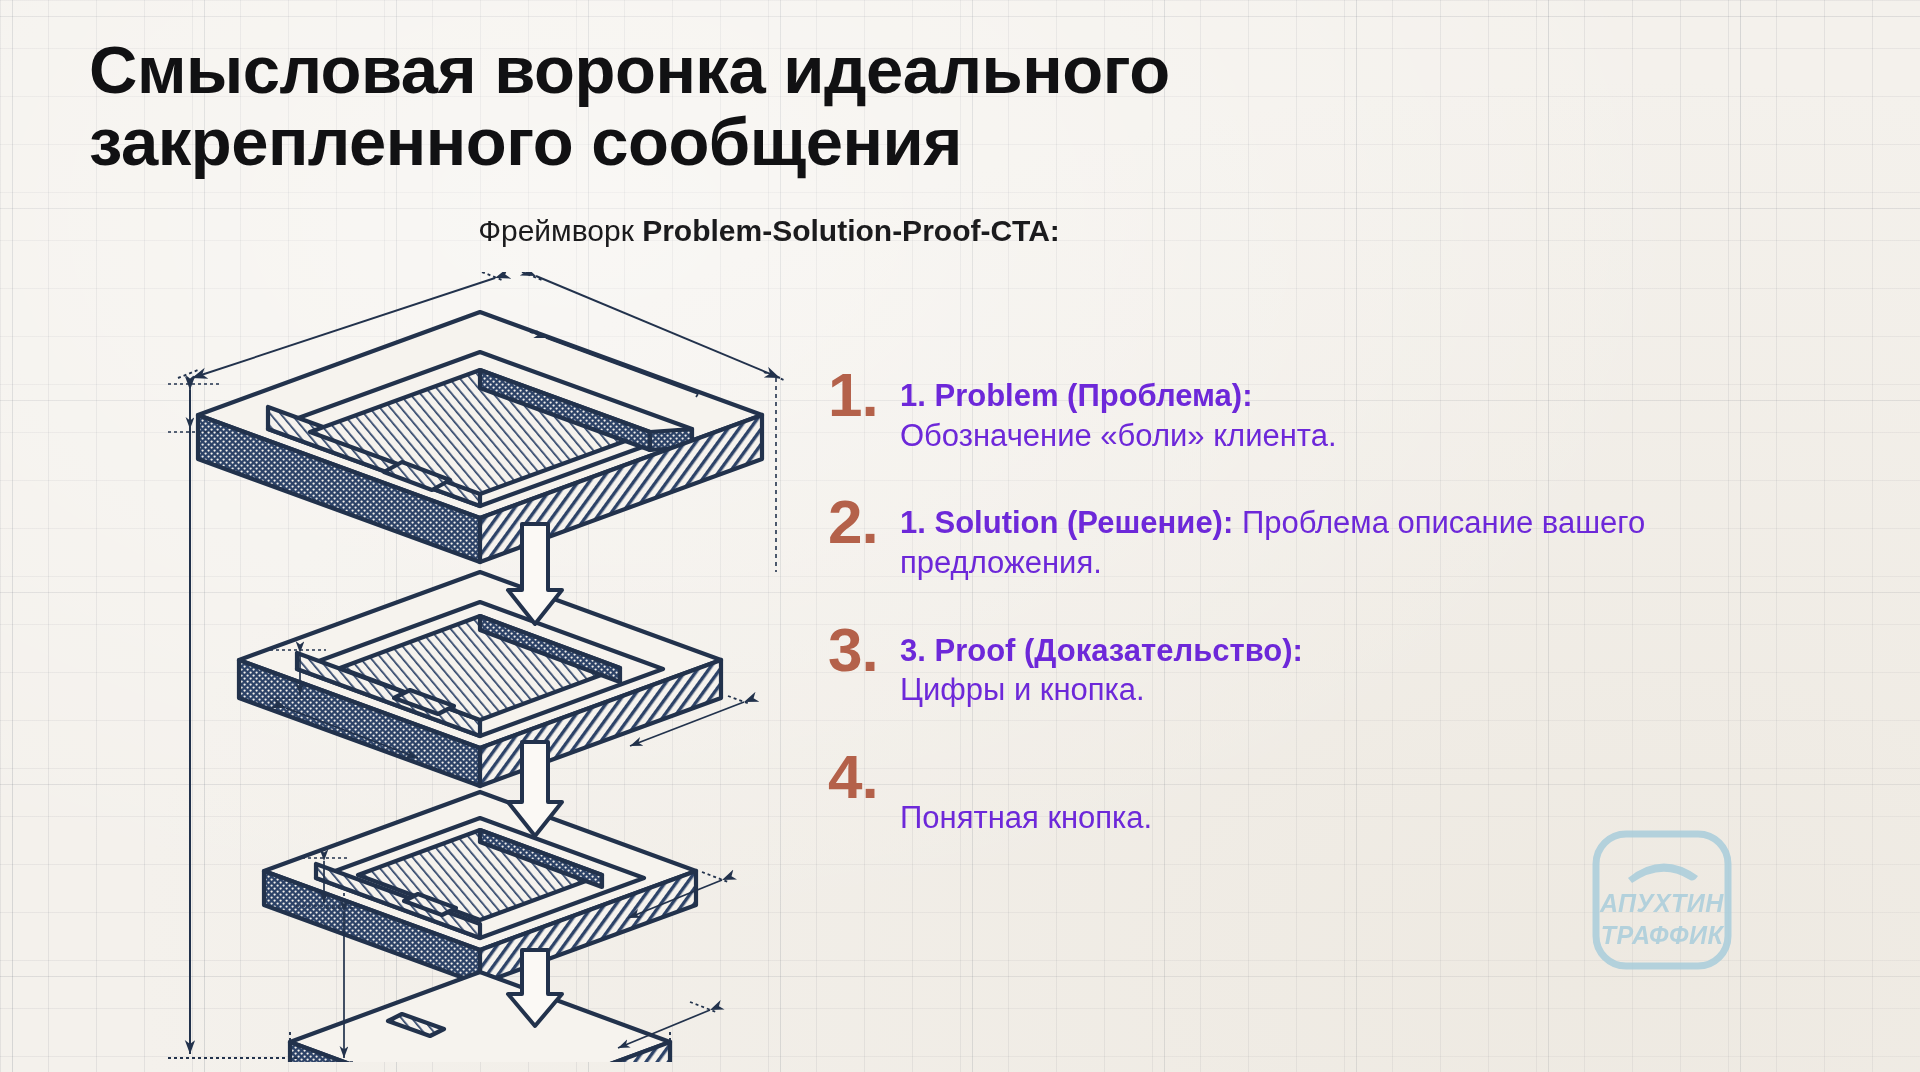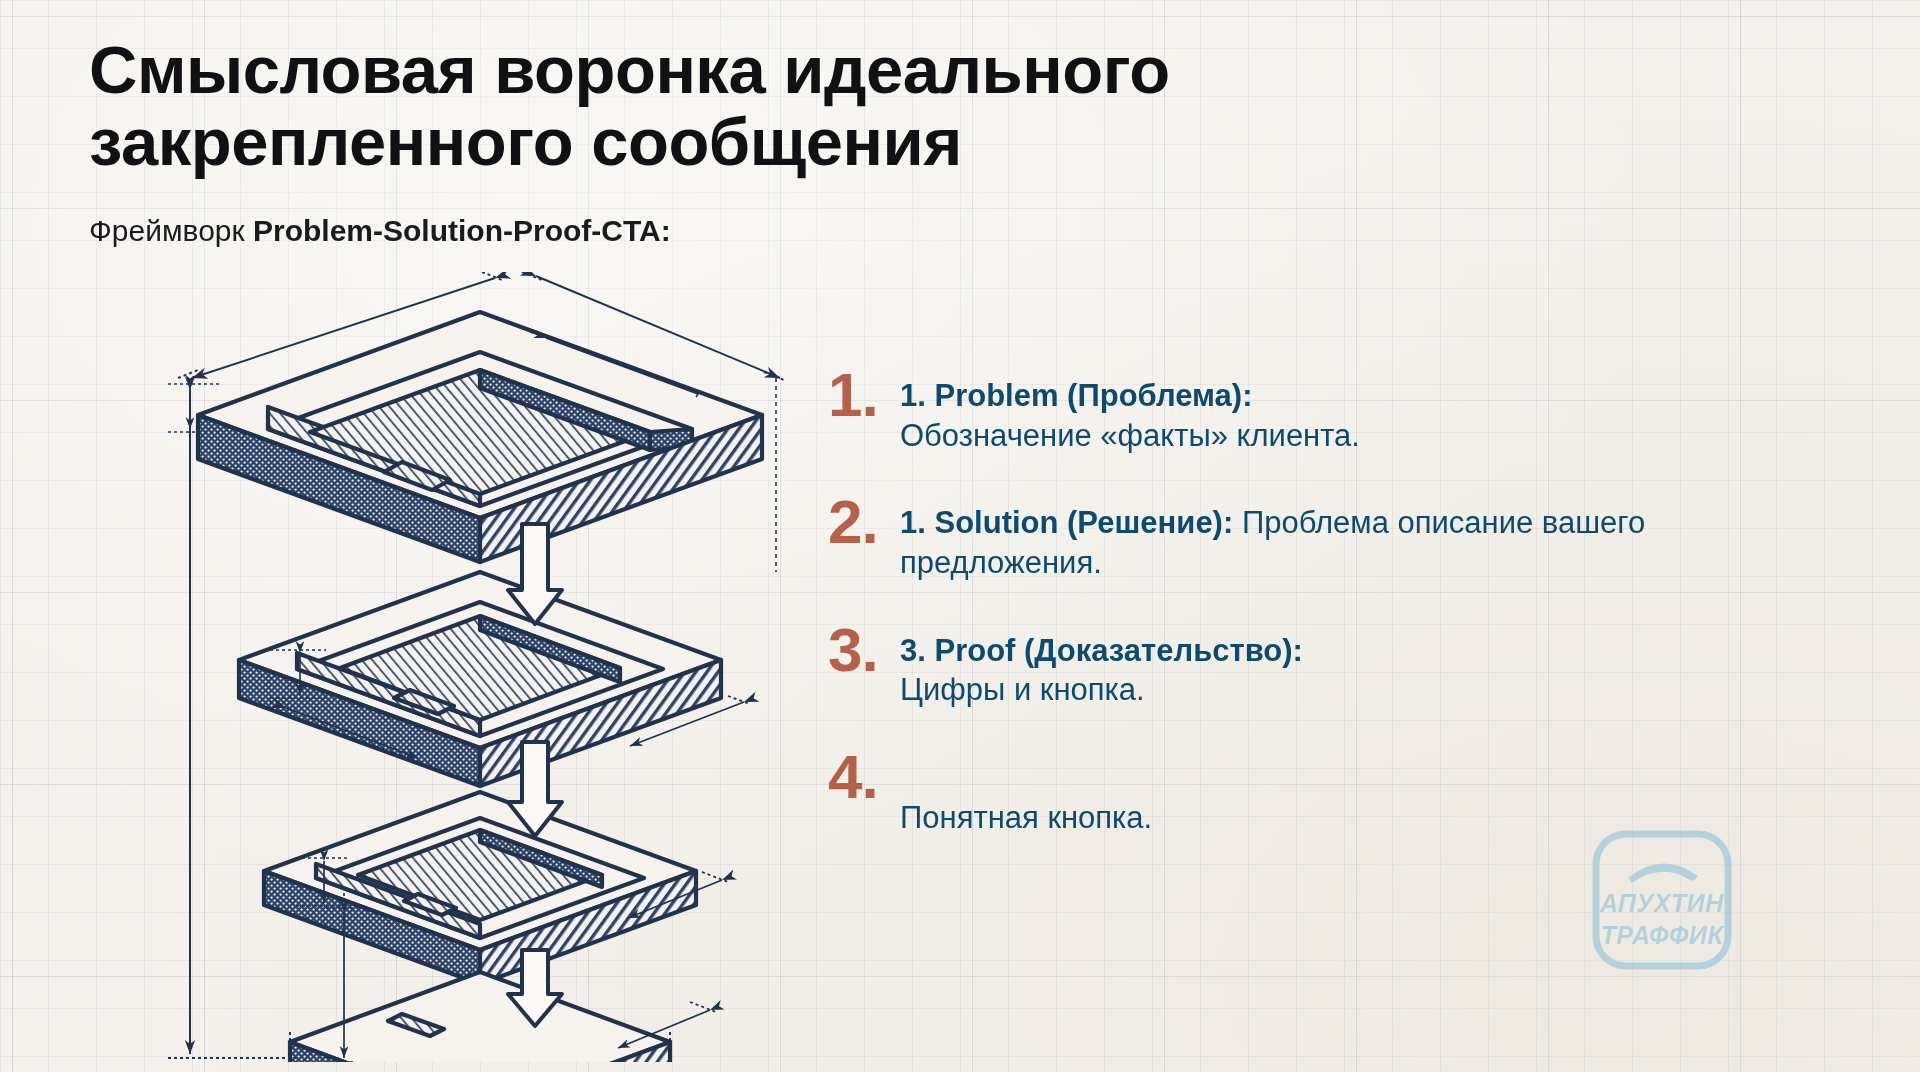--- a/index.html
+++ b/index.html
@@ -60,20 +60,21 @@
     color: #111113;
     font-family: "Liberation Sans", "DejaVu Sans", sans-serif;
     white-space: pre-line;
   }
   .subtitle {
     margin: 34px 0 0 0;
     font-size: 30px;
     line-height: 1.2;
     color: #1b1b1d;
     font-weight: 400;
+    text-align: center;
   }
   .subtitle .strong { font-weight: 700; }
 
   
   .diagram {
     position: absolute;
     left: 150px;
     top: 272px;
     width: 700px;
     height: 790px;
@@ -100,21 +101,21 @@
     line-height: 0.92;
     font-weight: 700;
     color: #b4614a;
     letter-spacing: -1px;
     margin-top: -6px;
   }
   .step-body {
     flex: 1 1 auto;
     font-size: 31px;
     line-height: 1.28;
-    color: #0c4a6e;
+    color: #6d28d9;
     padding-top: 4px;
   }
   .step-body .lead {
     font-weight: 700;
   }
   .step-body .rest {
     font-weight: 400;
   }
 
   
@@ -306,21 +307,21 @@
       </g>
     </svg>
   </div>
 
   <div class="steps">
 
     <div class="step">
       <div class="step-num">1.</div>
       <div class="step-body">
         <span class="lead">1. Problem (Проблема):</span><br>
-        <span class="rest">Обозначение «факты» клиента.</span>
+        <span class="rest">Обозначение «боли» клиента.</span>
       </div>
     </div>
 
     <div class="step">
       <div class="step-num">2.</div>
       <div class="step-body">
         <span class="lead">1. Solution (Решение):</span><span class="rest"> Проблема описание вашего предложения.</span>
       </div>
     </div>
 

